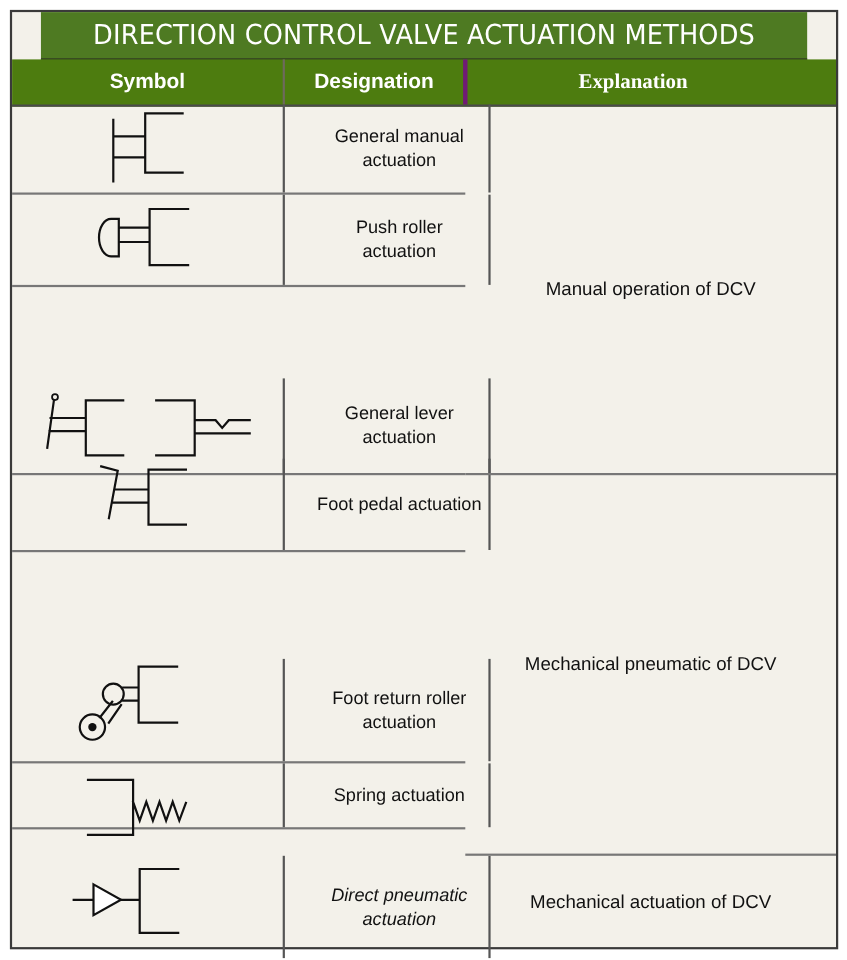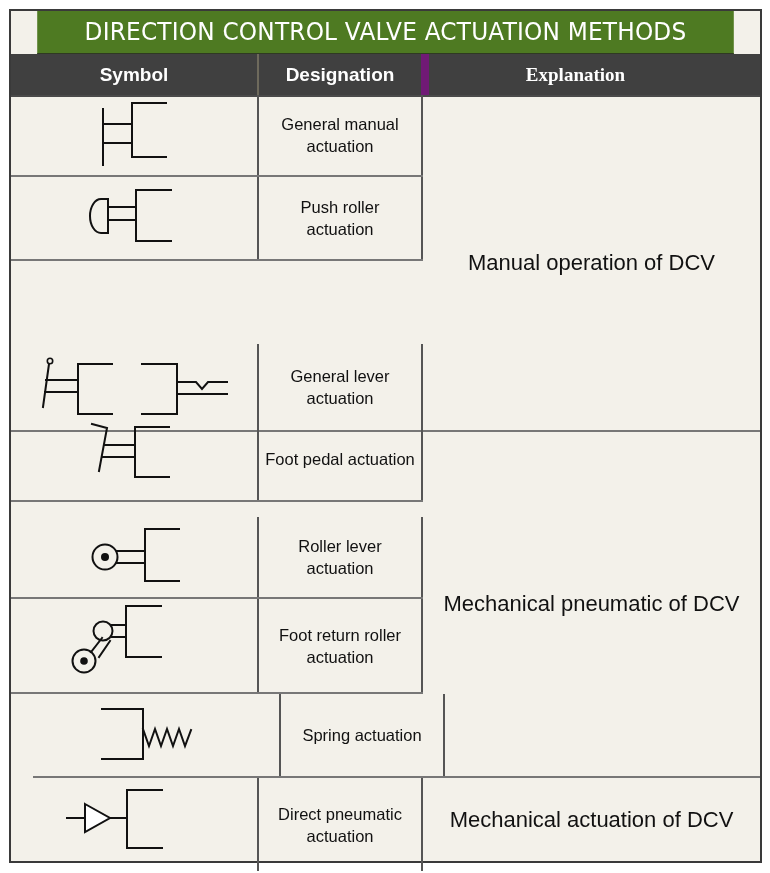--- a/index.html
+++ b/index.html
@@ -6,36 +6,36 @@
   body { width: 770px; height: 873px; position: relative; overflow: hidden;
          font-family: "Liberation Sans", "DejaVu Sans", sans-serif; }
   .table-wrap { position: absolute; left: 9px; top: 9px; width: 753px; height: 854px;
                 border: 2px solid #3a3a3a; box-sizing: border-box; background: #f3f1ea; }
   .title-bar { position: absolute; left: 0; top: 0; width: 749px; height: 42px;
                background: #4e7a22; color: #ffffff; text-align: center; line-height: 42px;
                font-size: 25px; letter-spacing: 0.2px; border-bottom: 2px solid #2f3a22;
                font-family: "DejaVu Sans", sans-serif; font-weight: 200; transform: scaleX(0.93); transform-origin: center; }
   .title-bar span { font-weight: normal; }
   .header-row { position: absolute; left: 0; top: 43px; width: 749px; height: 41px;
-                background: #404040; border-bottom: 2px solid #4a4a4a; }
+                background: #4d7c0f; border-bottom: 2px solid #4a4a4a; }
   .hcell { position: absolute; top: 0; height: 41px; line-height: 41px; text-align: center;
            color: #ffffff; font-size: 19px; font-weight: bold; }
   .hcell.sym { left: 0; width: 246px; border-right: 2px solid #6e6a5c; }
-  .hcell.des { left: 248px; width: 162px; border-right: 8px solid #701a75; }
+  .hcell.des { left: 248px; width: 162px; border-right: 4px solid #701a75; }
   .hcell.exp { left: 396px; width: 337px; font-family: Liberation Serif, serif; }
   .row { position: absolute; left: 0; width: 412px; border-bottom: 2px solid #777; box-sizing: border-box; }
   .row.last { border-bottom: none; }
   .sym-cell { position: absolute; left: 0; top: 0; width: 246px; height: 100%; border-right: 2px solid #555; box-sizing: content-box; }
   .sym-cell svg { position: absolute; left: 0; top: 0; }
   .des-cell { position: absolute; left: 248px; top: 0; width: 162px; height: 100%;
               border-right: 2px solid #555; display: flex; align-items: center; justify-content: center;
-              text-align: center; font-size: 16.5px; color: #111; line-height: 22px; }
+              text-align: center; font-size: 16.5px; color: #111; line-height: 22px; padding-left: 23px; }
   .des-cell span { display: block; width: 150px; }
   .exp-cell { position: absolute; left: 412px; width: 337px; display: flex; align-items: center;
-              justify-content: center; font-size: 22px; color: #111; border-bottom: 2px solid #777; box-sizing: border-box; }
+              justify-content: center; font-size: 17px; color: #111; border-bottom: 2px solid #777; box-sizing: border-box; }
   .exp-cell.last { border-bottom: none; }
   svg .s { stroke: #111; stroke-width: 2; fill: none; stroke-linecap: square; }
 </style>
 </head>
 <body>
 
 <div class="table-wrap">
   <div class="title-bar"><span>DIRECTION CONTROL VALVE ACTUATION METHODS</span></div>
 
   <div class="header-row">
@@ -84,59 +84,47 @@
     <div class="sym-cell">
       <svg width="246" height="85">
         <path class="s" d="M81 7 L96 11 L88 54 M93 28 H124 M91 40 H124 M124 10 V60 M124 10 H158 M124 60 H158"></path>
       </svg>
     </div>
     <div class="des-cell">
         <span>Foot pedal actuation</span>
       </div>
   </div>
 
-  <div class="row" style="top:506px;height:82px;">
-    <div class="sym-cell">
-      <svg width="246" height="82">
-        <circle class="s" cx="94" cy="40" r="12.5"></circle>
-        <circle cx="94" cy="40" r="4" fill="#111"></circle>
-        <path class="s" d="M106 34 H134 M106 46 H134 M134 12 V64 M134 12 H168 M134 64 H168"></path>
-      </svg>
-    </div>
-    <div class="des-cell">
-        <span>Roller lever actuation</span>
-      </div>
-  </div>
 
   <div class="row" style="top:588px;height:95px;">
     <div class="sym-cell">
       <svg width="246" height="95">
         <circle class="s" cx="92" cy="32" r="9.5"></circle>
         <circle class="s" cx="73" cy="62" r="11.5"></circle>
         <circle cx="73" cy="62" r="3.8" fill="#111"></circle>
         <path class="s" d="M80 53 L91 39 M88 58 L99 42 M101 26 H115 M101 38 H115 M115 7 V58 M115 7 H150 M115 58 H150"></path>
       </svg>
     </div>
     <div class="des-cell">
         <span>Foot return roller actuation</span>
       </div>
   </div>
 
-  <div class="row" style="top:683px;height:84px;margin-left:22px;">
+  <div class="row" style="top:683px;height:60px;">
     <div class="sym-cell">
       <svg width="246" height="84">
         <path class="s" d="M69 15 H110 V65 H69 M110 35 L116 52 L122 35 L128 52 L134 35 L140 52 L146 35 L152 52 L158 36"></path>
       </svg>
     </div>
     <div class="des-cell">
         <span>Spring actuation</span>
       </div>
   </div>
 
-  <div class="row last" style="top:767px;height:93px;">
+  <div class="row last" style="top:767px;height:93px;font-style:italic;">
     <div class="sym-cell">
       <svg width="246" height="83">
         <path class="s" d="M56 40 H73 M99 40 H116 M116 12 V70 M116 12 H151 M116 70 H151"></path>
         <path class="s" d="M74 26 L99 40 L74 54 Z" style="fill:#ffffff"></path>
       </svg>
     </div>
     <div class="des-cell">
         <span>Direct pneumatic actuation</span>
       </div>
   </div>

